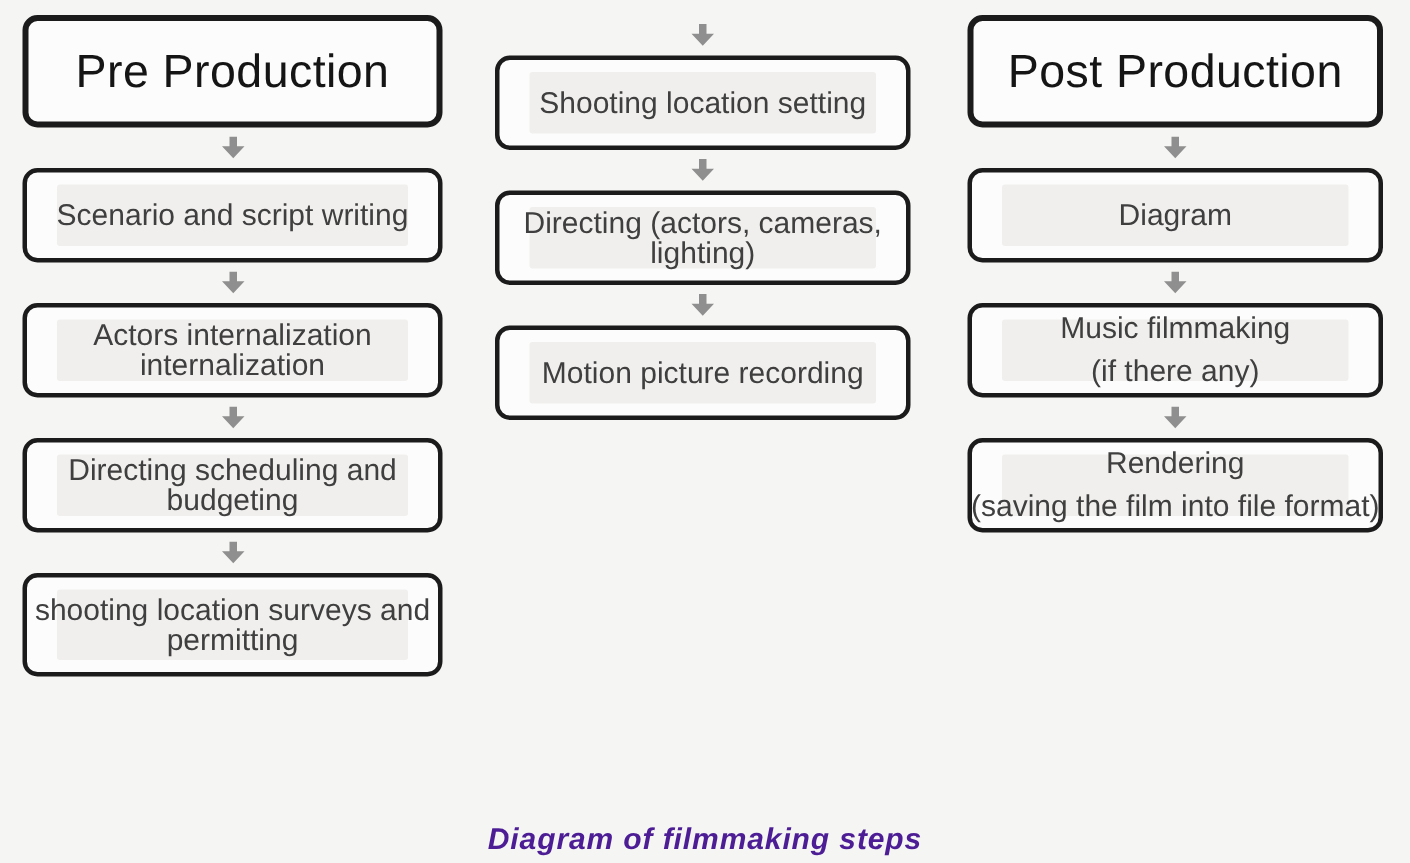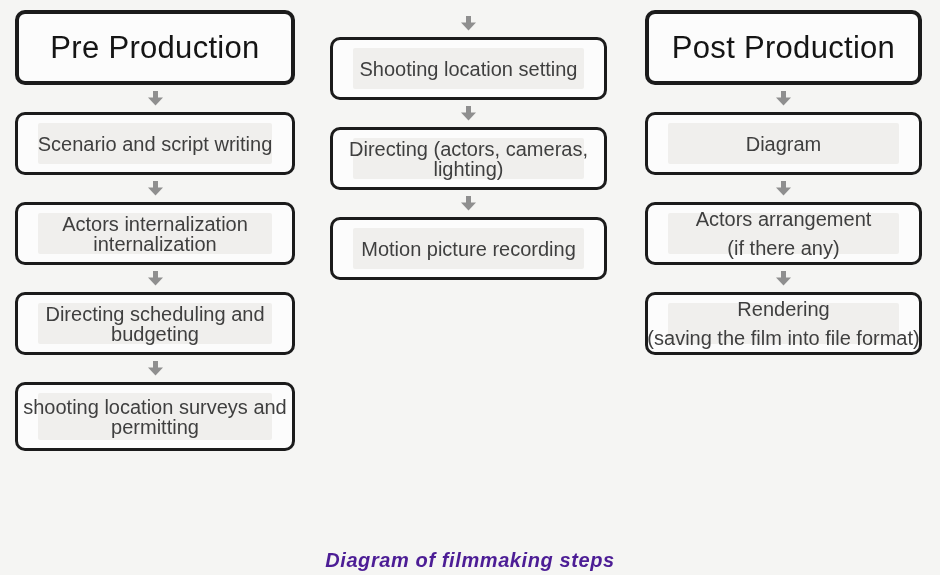--- a/index.html
+++ b/index.html
@@ -193,21 +193,21 @@
       <div class="line">Diagram</div>
       <div class="line"></div>
     </div>
     <div class="arrow-wrap">
       <svg width="17" height="15" viewBox="0 0 17 15">
           <path d="M6 0 h5 v6.5 h5 L8.5 14.5 1 6.5 h5 Z" fill="currentColor"></path>
         </svg>
     </div>
     <div class="box step spread">
       <div class="inner-panel"></div>
-      <div class="line">Actors arrangement</div>
+      <div class="line">Music filmmaking</div>
       <div class="line">(if there any)</div>
     </div>
     <div class="arrow-wrap">
       <svg width="17" height="15" viewBox="0 0 17 15">
           <path d="M6 0 h5 v6.5 h5 L8.5 14.5 1 6.5 h5 Z" fill="currentColor"></path>
         </svg>
     </div>
     <div class="box step spread">
       <div class="inner-panel"></div>
       <div class="line">Rendering</div>

